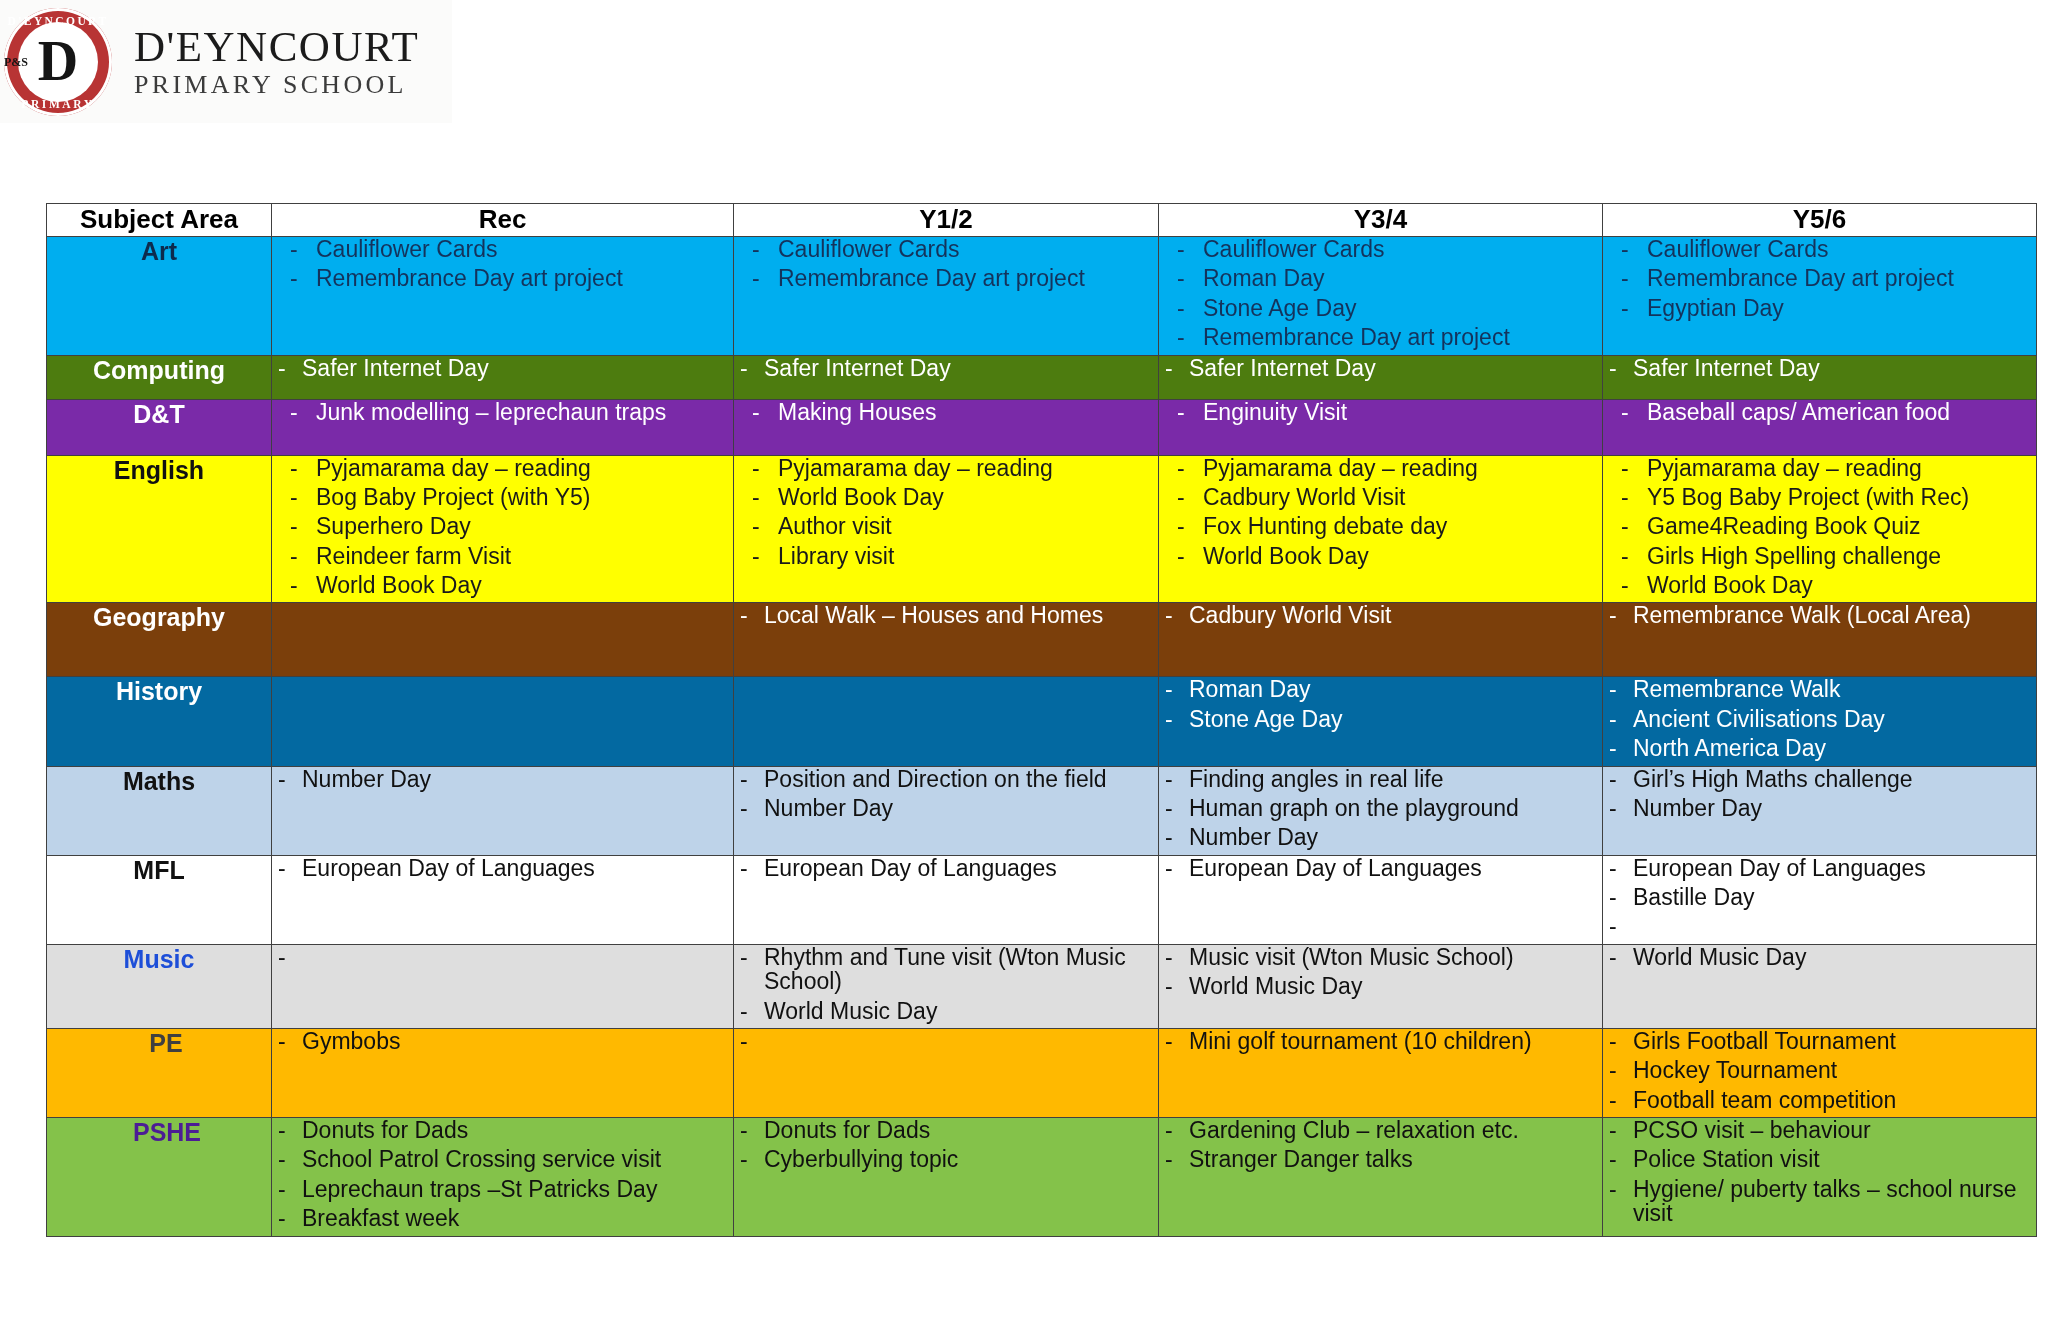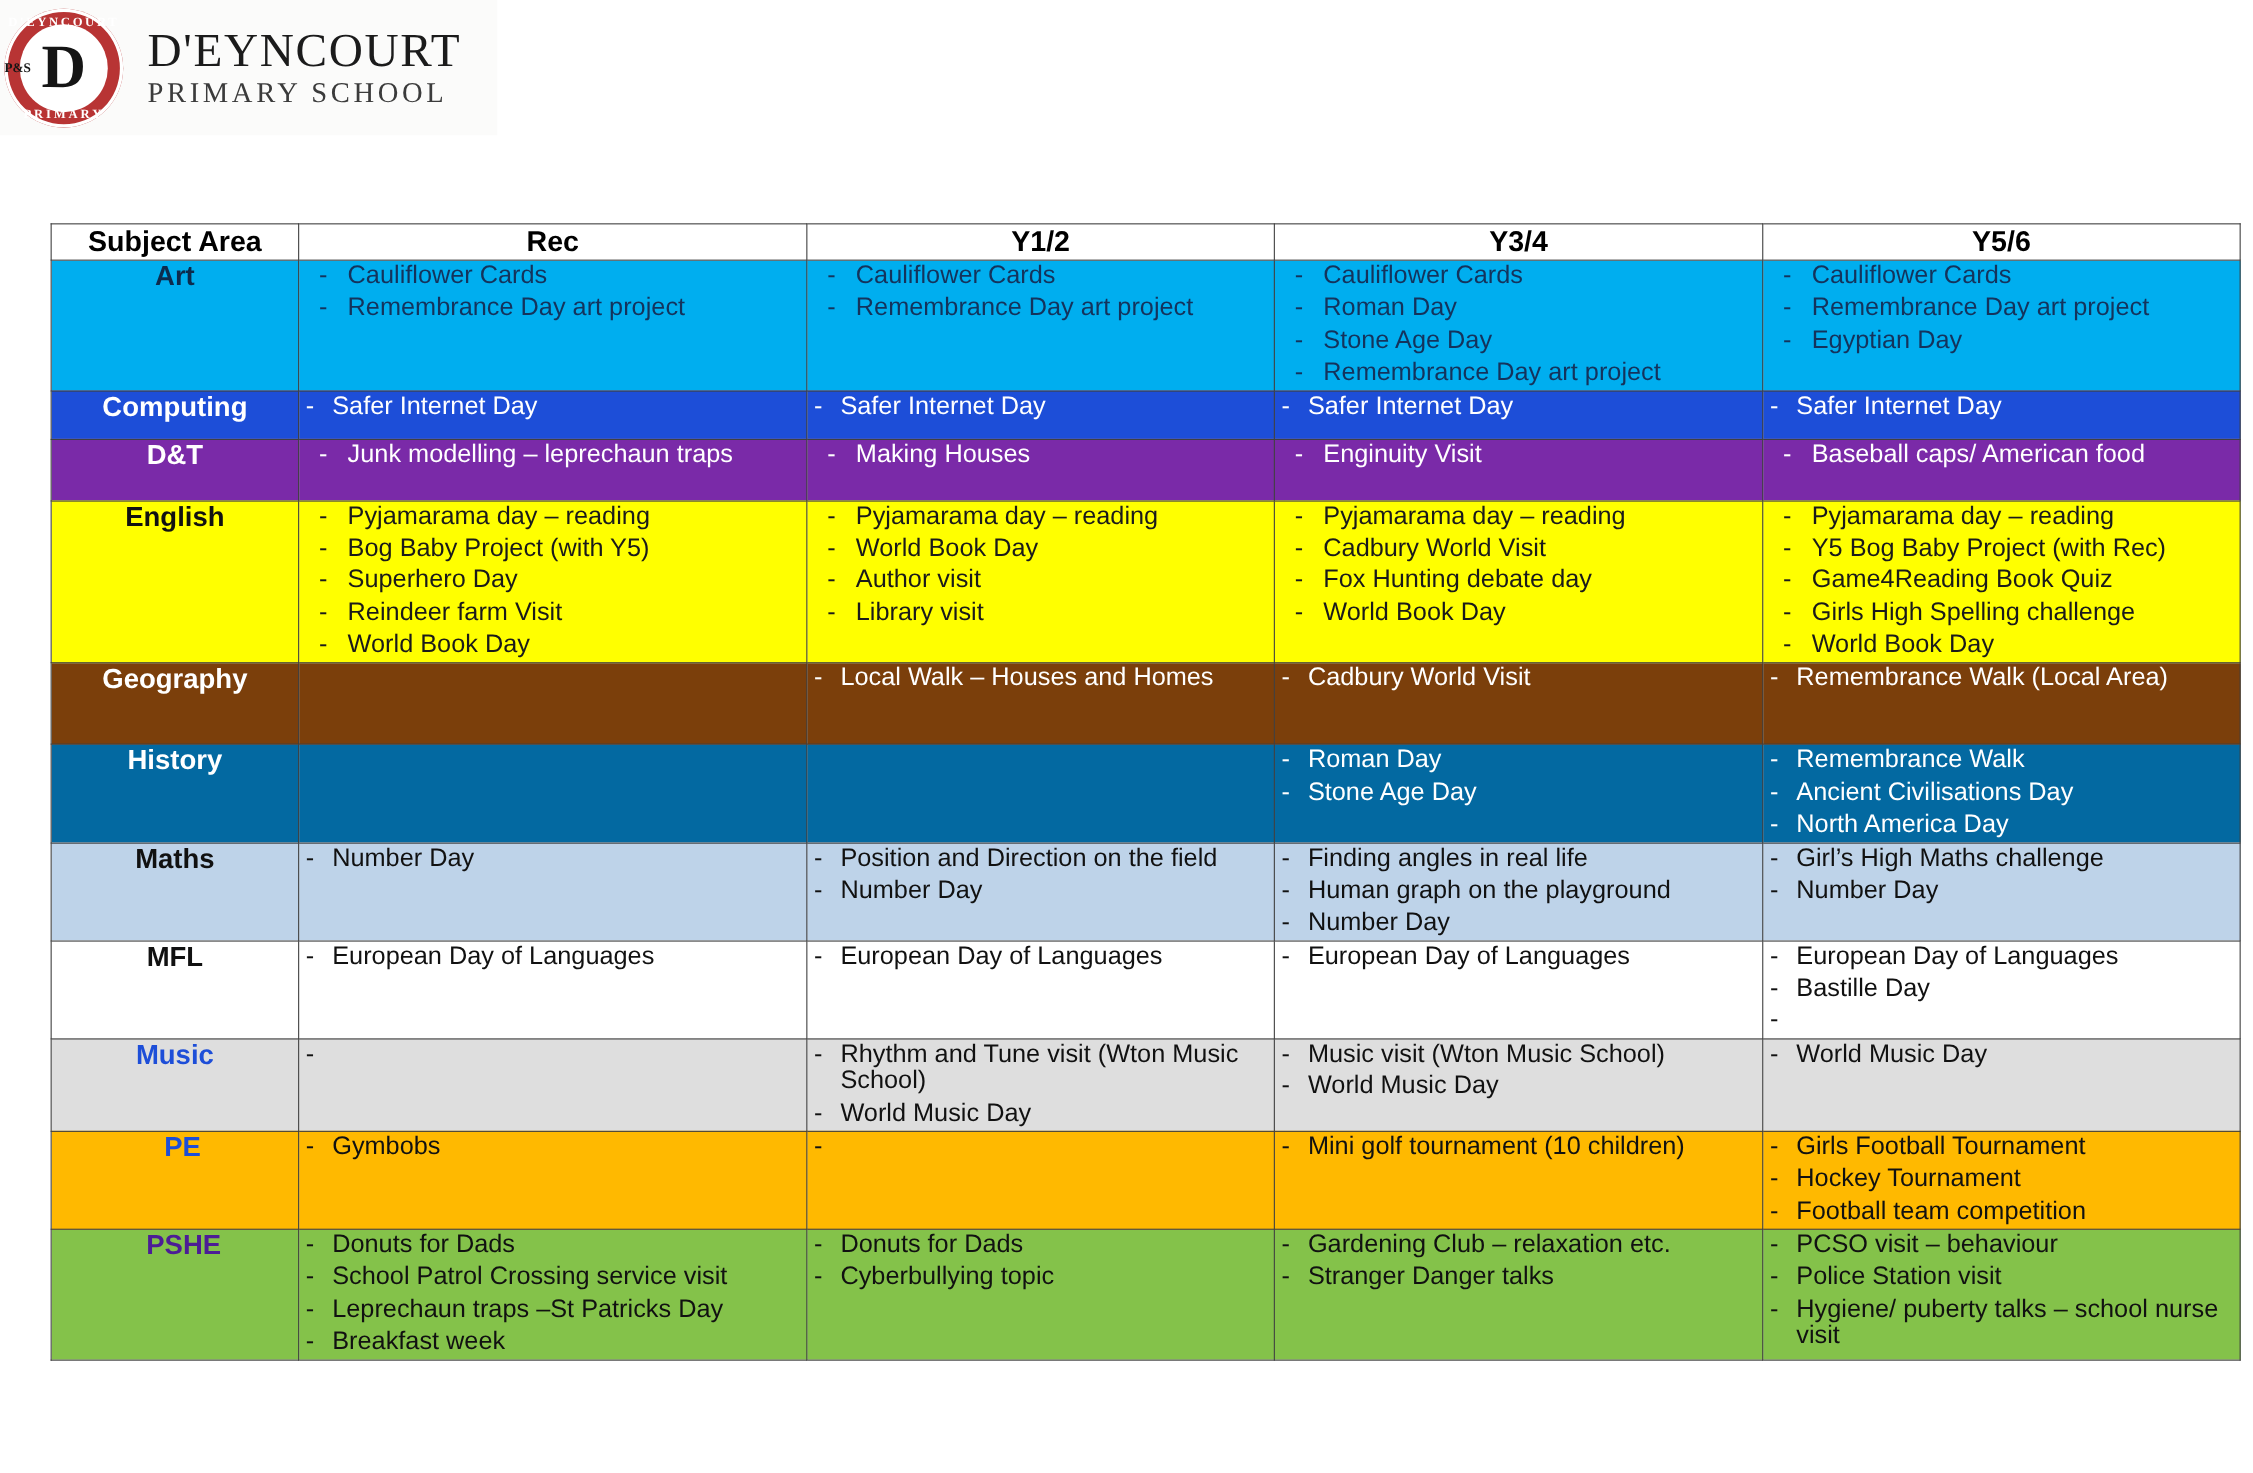--- a/index.html
+++ b/index.html
@@ -112,21 +112,21 @@
     flex:0 0 auto;width:44px;text-align:left;padding-left:18px;box-sizing:border-box;
   }
   ul.items li .txt{flex:1 1 auto;}
   ul.items li.noind .dash{width:30px;padding-left:6px;}
 
   
   .r-art      td{background:#00AEEF;}
   .r-art      td.subject{color:#0d2b4d;}
   .r-art      td.cell{color:#14335c;}
 
-  .r-computing td{background:#1d4ed8;margin-top:37px;}
+  .r-computing td{background:#4d7c0f;margin-top:37px;}
   .r-computing td.subject{color:#ffffff;}
   .r-computing td.cell{color:#ffffff;}
 
   .r-dt        td{background:#7A2AA8;}
   .r-dt        td.subject{color:#ffffff;}
   .r-dt        td.cell{color:#ffffff;}
 
   .r-english   td{background:#FFFF00;}
   .r-english   td.subject{color:#111111;}
   .r-english   td.cell{color:#1a1a1a;}
@@ -145,21 +145,21 @@
 
   .r-mfl       td{background:#ffffff;}
   .r-mfl       td.subject{color:#111111;}
   .r-mfl       td.cell{color:#111111;}
 
   .r-music     td{background:#DEDEDE;}
   .r-music     td.subject{color:#1d4ed8;}
   .r-music     td.cell{color:#111111;}
 
   .r-pe        td{background:#FFB900;}
-  .r-pe        td.subject{color:#1d4ed8;padding-left:14px;}
+  .r-pe        td.subject{color:#404040;padding-left:14px;}
   .r-pe        td.cell{color:#111111;}
 
   .r-pshe      td{background:#84C24A;}
   .r-pshe      td.subject{color:#4c1d95;padding-left:16px;}
   .r-pshe      td.cell{color:#111111;}
 </style>
 </head>
 <body>
 
 <div class="page">

